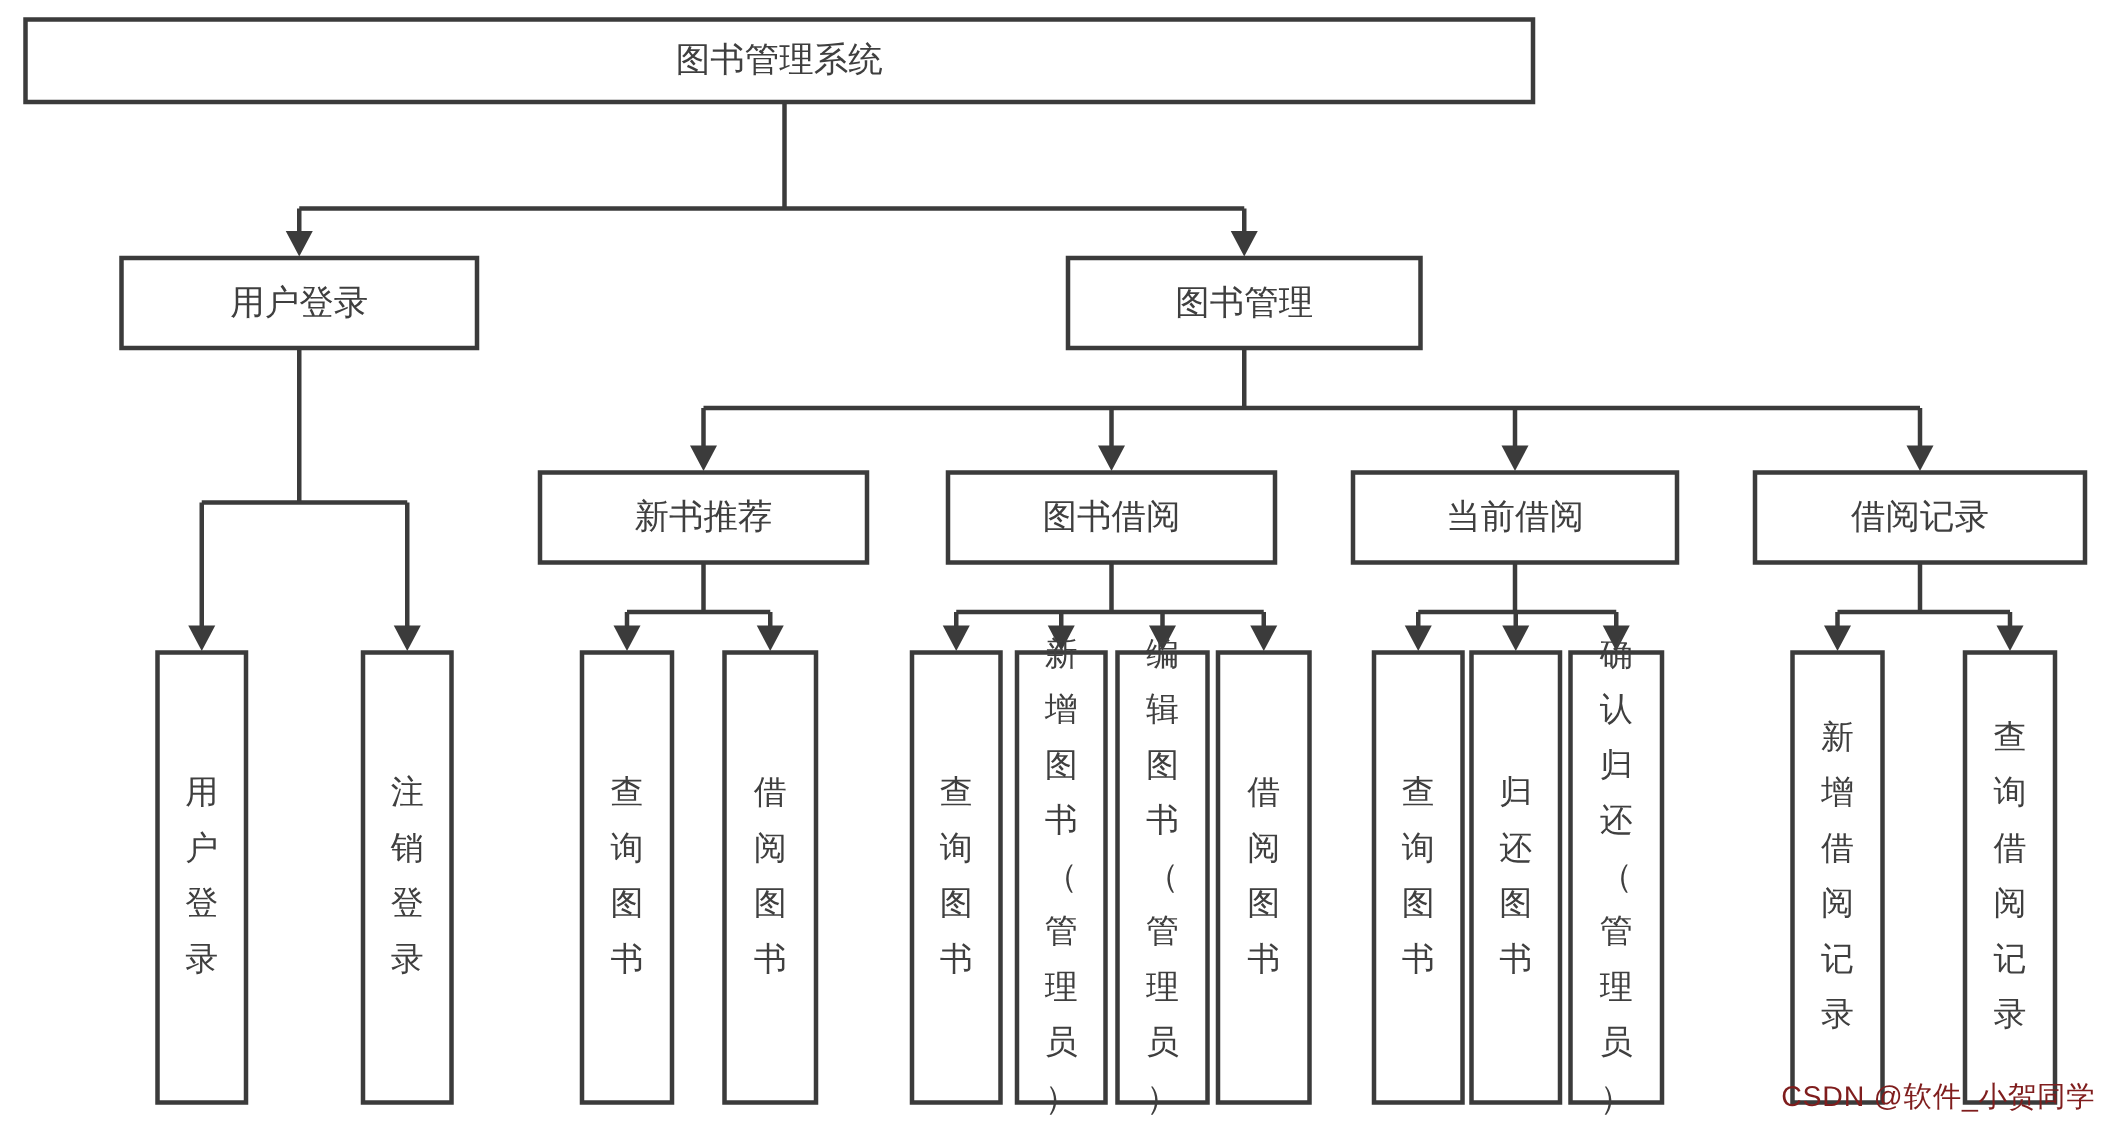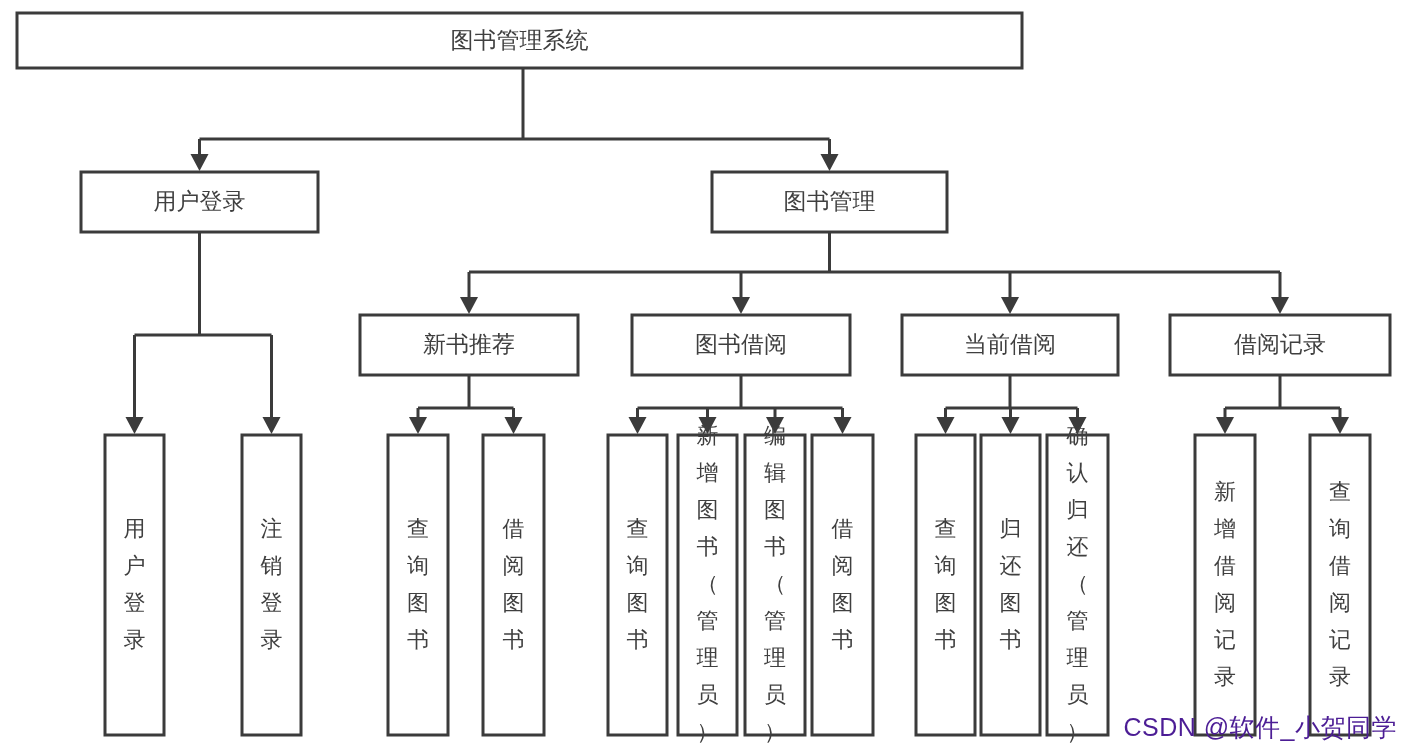--- a/index.html
+++ b/index.html
@@ -50,22 +50,22 @@
     text-anchor: middle;
     dominant-baseline: middle;
   }
   .node-label.vertical {
     font-size: 22px;
   }
   .watermark-text {
     position: absolute;
     right: 8px;
     bottom: 3px;
-    color: #4c1d95;
-    font-size: 25px;
+    color: #7f1d1d;
+    font-size: 19px;
     font-family: "Liberation Sans", "DejaVu Sans", sans-serif;
     white-space: nowrap;
     letter-spacing: 0.5px;
     pointer-events: none;
   }
 </style>
 </head>
 <body>
 
 <div id="diagram-root">

